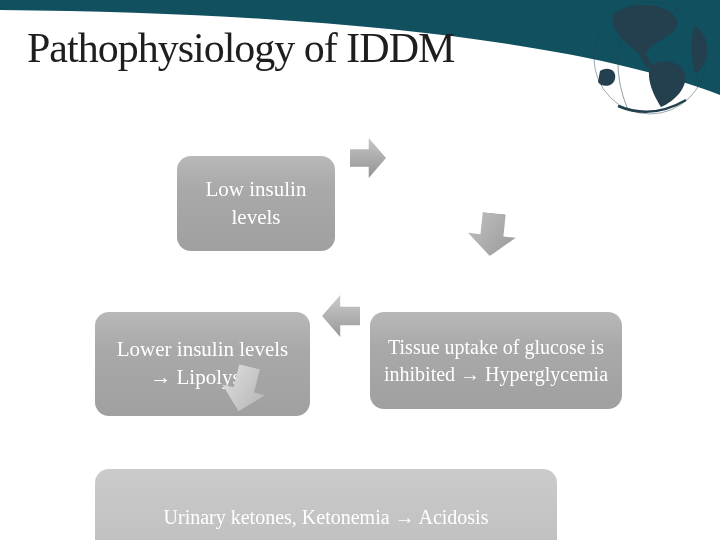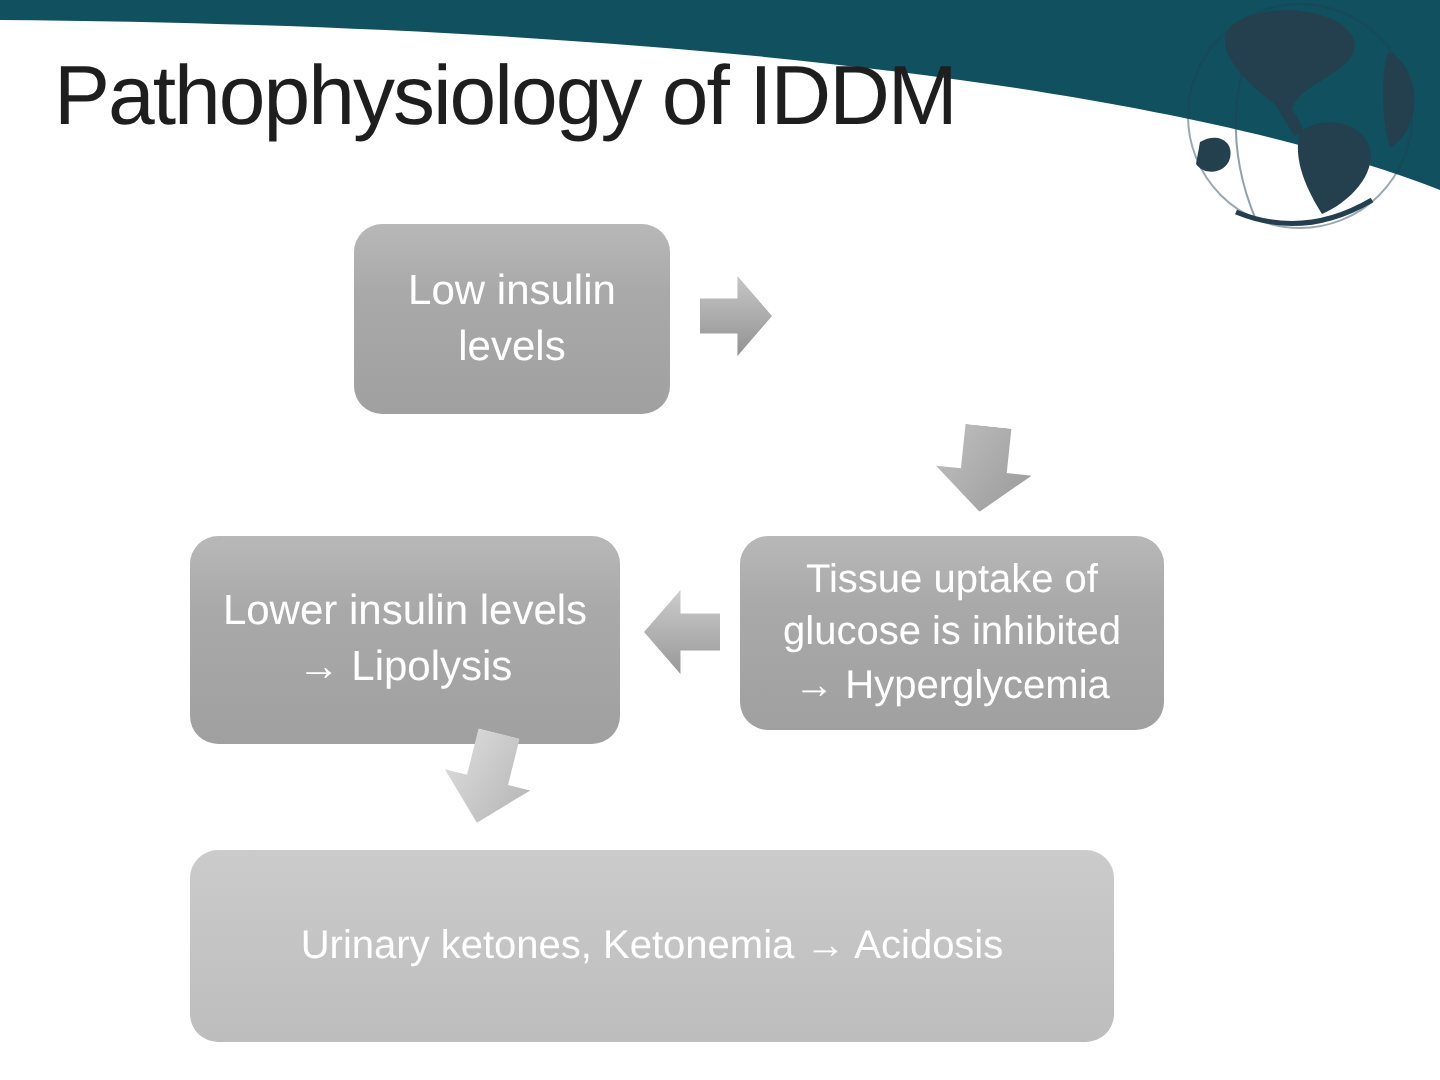--- a/index.html
+++ b/index.html
@@ -1,42 +1,43 @@
 <!DOCTYPE html>
 <html style="--teal: #10505f; --globe: #24404f; --title-color: #1e1e1e; --box-text: #ffffff; --box-gray-top: #b8b8b8; --box-gray-mid: #a9a9a9; --box-gray-bottom: #a0a0a0; --bottom-box-top: #cbcbcb; --bottom-box-bottom: #bdbdbd;"><head>
 <meta charset="utf-8">
 <style>
   html,body{margin:0;padding:0;background:#fff;}
   .slide{
     position:relative;
     width:720px;height:540px;
     overflow:hidden;
     background:#ffffff;
-    font-family:Liberation Sans, sans-serif;
+    font-family:Liberation Serif, serif;
   }
   .header-band{position:absolute;top:0;left:0;width:720px;height:120px;pointer-events:none;}
   .globe{position:absolute;top:0;right:0;width:132px;height:125px;}
   .page-title{
     position:absolute;left:27px;top:24px;margin:0;
     font-size:42px;line-height:1.15;font-weight:400;
     letter-spacing:-1px;color:var(--title-color);
   }
   .fc-box{
     position:absolute;
     border-radius:14px;
     display:flex;align-items:center;justify-content:center;
     text-align:center;
     color:var(--box-text);
     font-size:21px;line-height:1.32;
     padding:6px 10px;box-sizing:border-box;
     background:linear-gradient(180deg,var(--box-gray-top) 0%,var(--box-gray-mid) 35%,var(--box-gray-bottom) 100%);
+    margin-top:44px;
   }
   .box-low-insulin   {left:177px;top:112px;width:158px;height:95px;}
   .box-glycogenolysis{left:400px;top:112px;width:205px;height:95px;}
-  .box-tissue-uptake {left:370px;top:268px;width:212px;height:97px;font-size:20px;}
+  .box-tissue-uptake {left:370px;top:268px;width:252px;height:97px;font-size:20px;}
   .box-lower-insulin {left:95px; top:268px;width:215px;height:104px;}
   .box-urinary       {left:95px; top:425px;width:462px;height:96px;font-size:20px;
     background:linear-gradient(180deg,var(--bottom-box-top) 0%,var(--bottom-box-bottom) 100%);}
   .arrow{position:absolute;}
   .arrow-right{
     left:350px;top:138px;width:36px;height:40px;
     clip-path:polygon(0 28%,52% 28%,52% 0,100% 50%,52% 100%,52% 72%,0 72%);
     background:linear-gradient(180deg,#c6c6c6,#929292);
   }
   .arrow-down{

